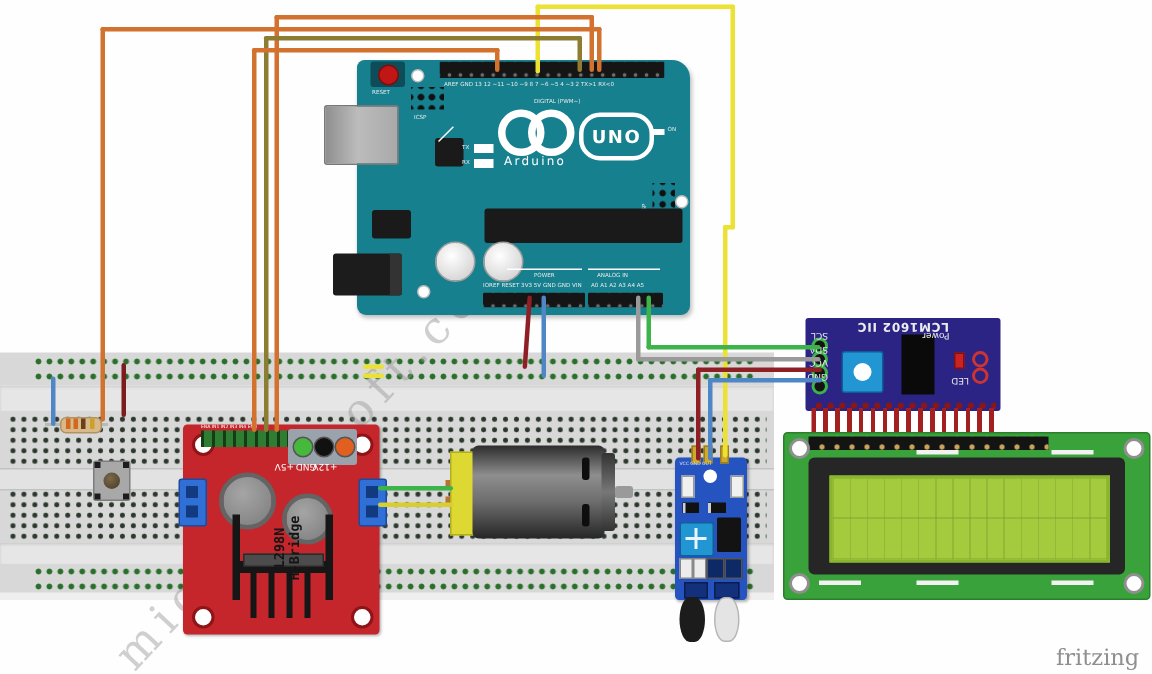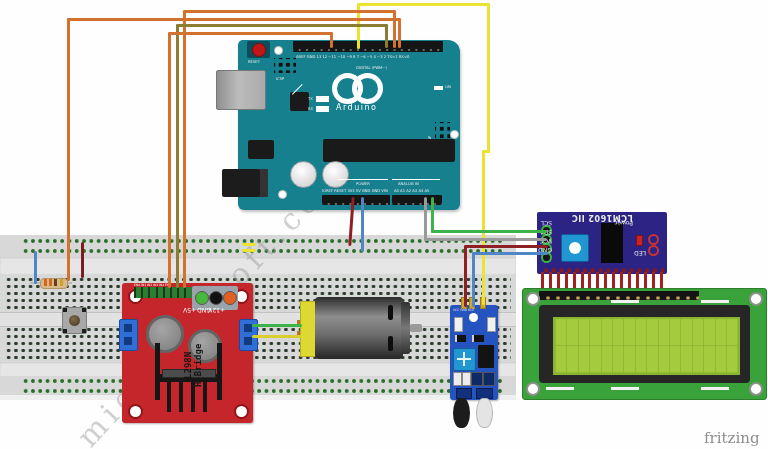--- a/index.html
+++ b/index.html
@@ -143,20 +143,21 @@
     <div class="micro" style="left:58px;top:15px;">AREF GND 13 12 ~11 ~10 ~9 8 7 ~6 ~5 4 ~3 2 TX&gt;1 RX&lt;0</div>
     <div class="micro" style="left:118px;top:26px;">DIGITAL (PWM~)</div>
     <div class="chipline" style="left:52px;top:52px;width:19px;height:19px;"></div>
     <div class="abs" style="left:54px;top:54px;width:14px;height:1px;background:#fff;transform:rotate(-45deg);transform-origin:0 0;"></div>
     <div class="abs" style="left:78px;top:56px;width:13px;height:6px;background:#fff;"></div>
     <div class="abs" style="left:78px;top:66px;width:13px;height:6px;background:#fff;"></div>
     <div class="micro" style="left:70px;top:57px;">TX</div>
     <div class="micro" style="left:70px;top:67px;">RX</div>
     <div class="inf" style="left:94px;top:33px;"></div>
     <div class="inf" style="left:114px;top:33px;"></div>
+    <div class="uno-oval">UNO</div>
     <div class="tiny" style="left:98px;top:64px;font-size:8px;letter-spacing:1.5px;">Arduino</div>
     <div class="abs" style="left:196px;top:46px;width:9px;height:4px;background:#fff;"></div>
     <div class="micro" style="left:207px;top:45px;">ON</div>
     <div class="icsp" style="left:197px;top:82px;width:15px;height:23px;background-size:7.5px 7.5px;"></div>
     <div class="micro" style="left:190px;top:104px;transform:rotate(-90deg) scale(.62);">ICSP</div>
     <div class="chipline" style="left:85px;top:99px;width:132px;height:23px;"></div>
     <div class="chipline" style="left:10px;top:100px;width:26px;height:19px;"></div>
     <div class="cap" style="left:52px;top:121px;"></div>
     <div class="cap" style="left:84px;top:121px;"></div>
     <div class="abs" style="left:100px;top:139px;width:50px;height:1px;background:#fff;"></div>

